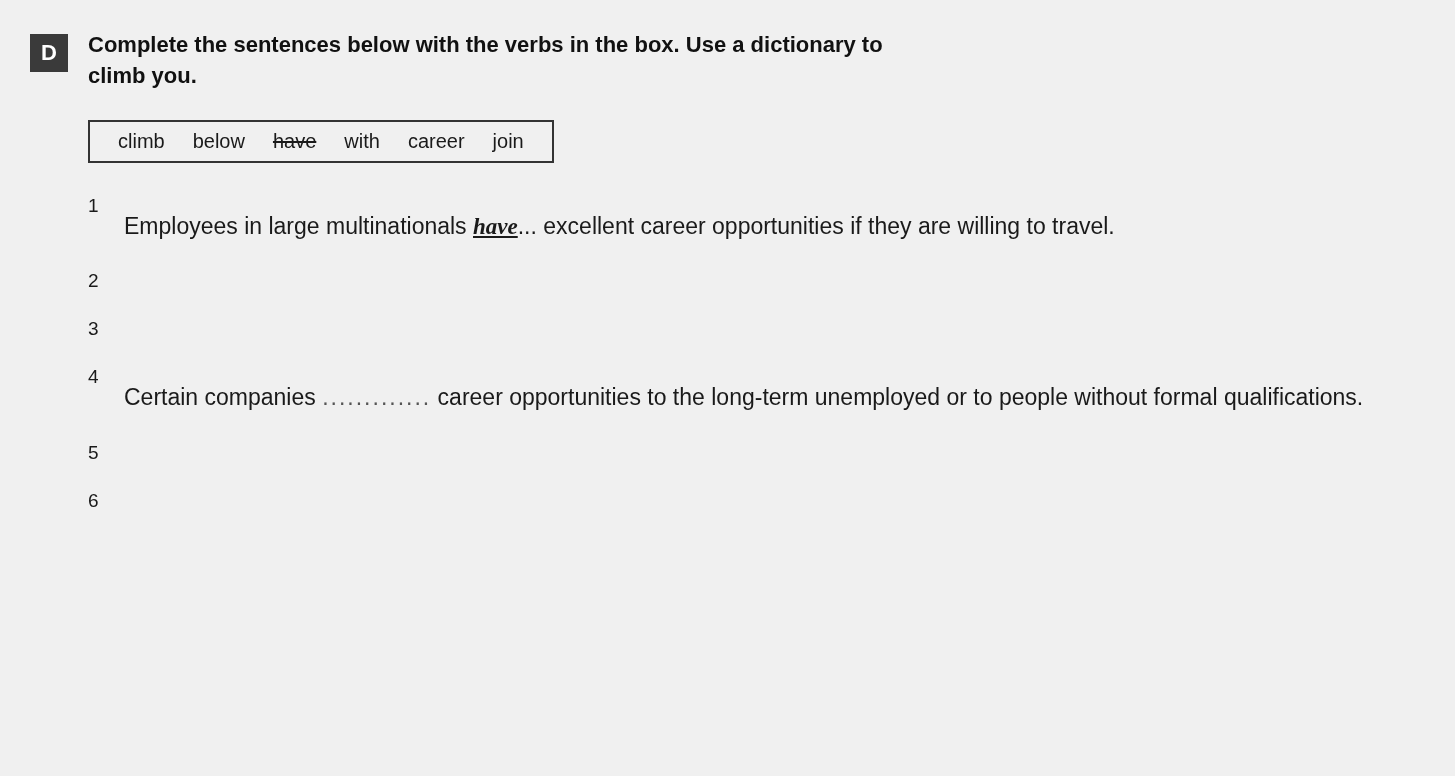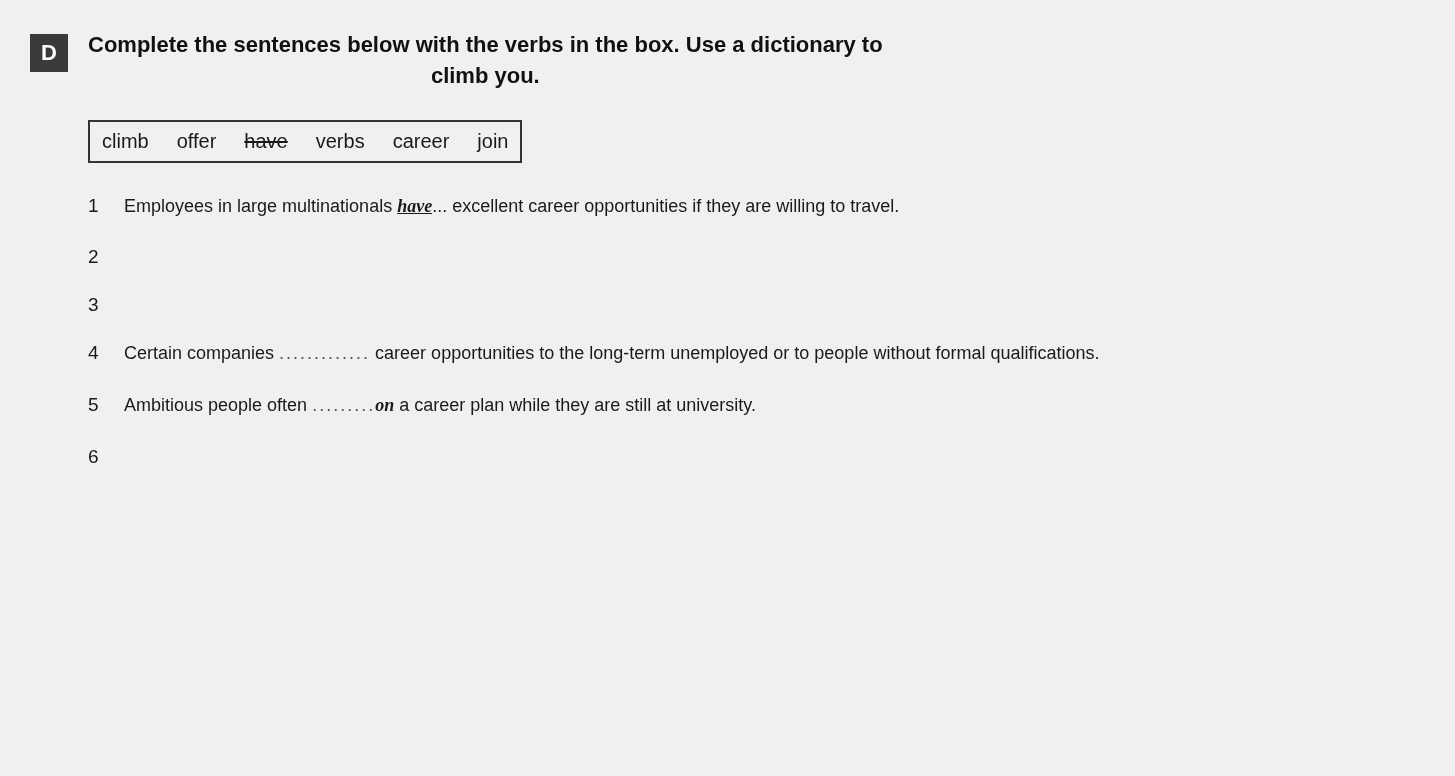--- a/index.html
+++ b/index.html
@@ -49,28 +49,27 @@
       font-family: Arial, sans-serif;
     }
 
     .instruction-text {
       font-size: 22px;
       font-weight: bold;
       line-height: 1.4;
       color: #111111;
       font-family: Arial, sans-serif;
       max-width: 1300px;
-      text-align: center;
     }
 
     .word-box {
       border: 2px solid #333333;
       display: inline-flex;
       align-items: center;
-      padding: 8px 12px;
+      padding: 8px 28px;
       margin-left: 58px;
       margin-bottom: 30px;
       gap: 28px;
       background-color: #f0f0f0;
     }
 
     .word-box-item {
       font-size: 20px;
       color: #1a1a1a;
       font-family: Arial, sans-serif;
@@ -99,25 +98,26 @@
     .sentence-number {
       font-size: 19px;
       color: #1a1a1a;
       font-family: Arial, sans-serif;
       min-width: 20px;
       flex-shrink: 0;
       margin-top: 2px;
     }
 
     .sentence-text {
-      font-size: 18px;
+      font-size: 23px;
       color: #1a1a1a;
       font-family: Arial, sans-serif;
       line-height: 1.55;
       max-width: 1300px;
+      margin-top: 16px;
     }
 
     .answer-text {
       font-style: italic;
       font-weight: bold;
       text-decoration: underline;
       font-family: 'Georgia', serif;
     }
 
     .dots {
@@ -141,23 +141,23 @@
     <div class="section-badge">D</div>
     <div class="instruction-text">
       <span>Complete the sentences below with the verbs in the box. Use a dictionary to</span><br>
       <span>climb you.</span>
     </div>
   </div>
 
   
   <div class="word-box">
     <span class="word-box-item">climb</span>
-    <span class="word-box-item">offer</span>
+    <span class="word-box-item">below</span>
     <span class="word-strikethrough">have</span>
-    <span class="word-box-item">verbs</span>
+    <span class="word-box-item">with</span>
     <span class="word-box-item">career</span>
     <span class="word-box-item">join</span>
   </div>
 
   
   <div class="sentences-list">
 
     <div class="sentence-item">
       <span class="sentence-number">1</span>
       <div class="sentence-text">
@@ -175,23 +175,20 @@
 
     <div class="sentence-item">
       <span class="sentence-number">4</span>
       <div class="sentence-text">
         Certain companies <span class="dots">.............</span> career opportunities to the long-term unemployed or to people without formal qualifications.
       </div>
     </div>
 
     <div class="sentence-item">
       <span class="sentence-number">5</span>
-      <div class="sentence-text">
-        Ambitious people often <span class="dots">.........</span><span class="cursive-answer">on</span> a career plan while they are still at university.
-      </div>
     </div>
 
     <div class="sentence-item">
       <span class="sentence-number">6</span>
     </div>
 
   </div>
 
 </div>
 

